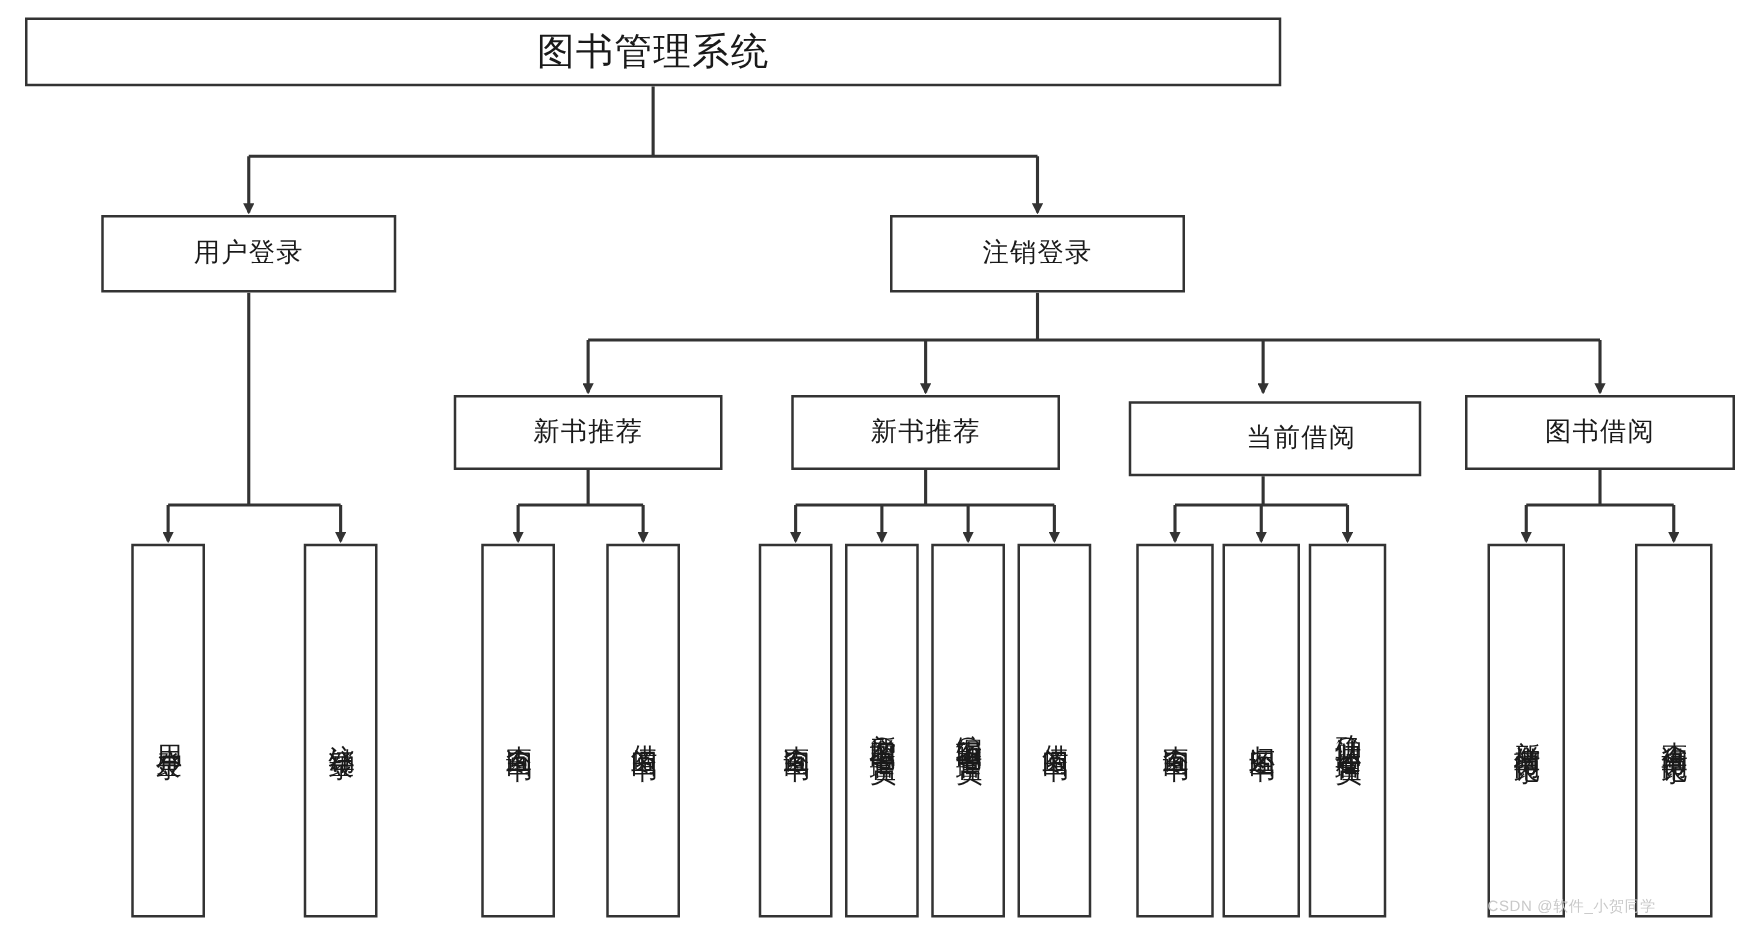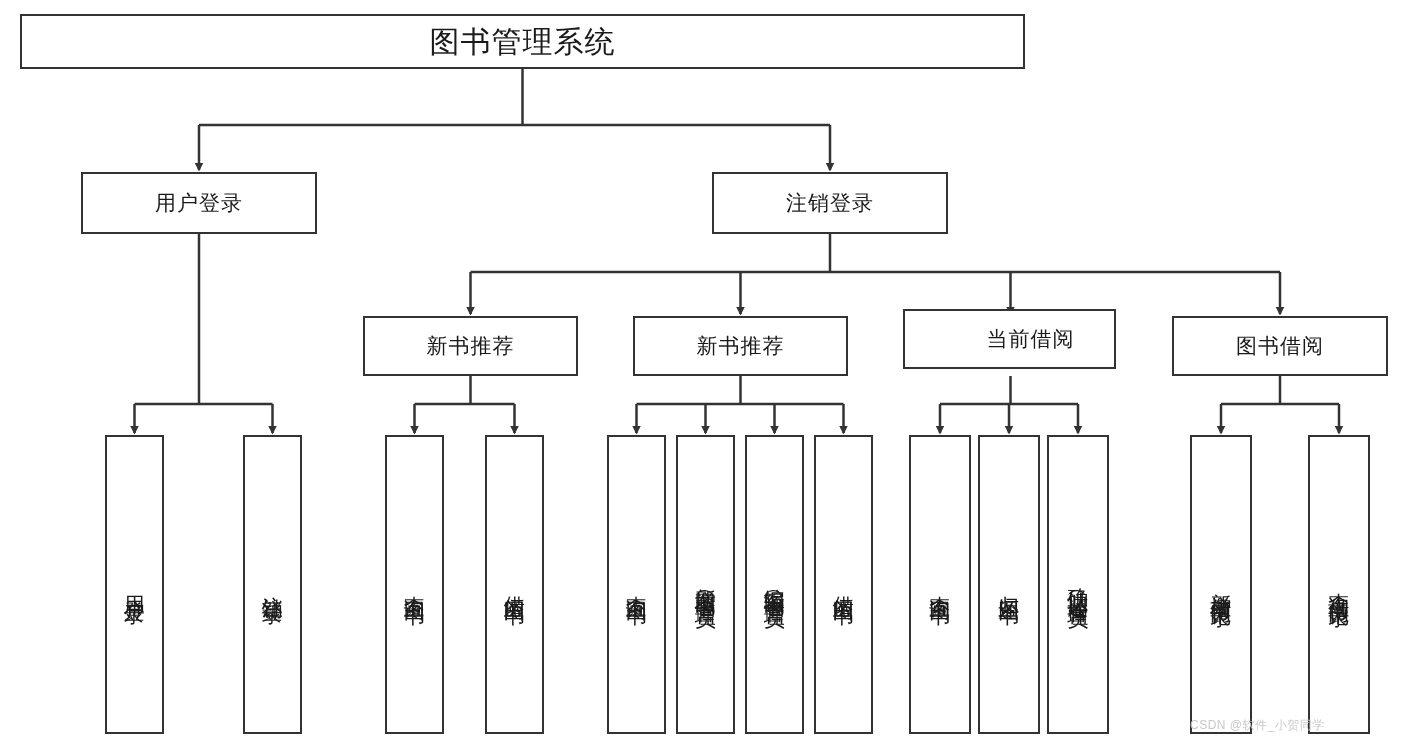--- a/index.html
+++ b/index.html
@@ -72,21 +72,21 @@
       </div>
       <div class="node lvl2 h-node" style="left: 712px; top: 172px; width: 236px; height: 62px; border-color: rgb(51, 51, 51); background: rgb(255, 255, 255); color: rgb(26, 26, 26);">
         <span class="lbl">注销登录</span>
       </div>
       <div class="node lvl3 h-node" style="left: 363px; top: 316px; width: 215px; height: 60px; border-color: rgb(51, 51, 51); background: rgb(255, 255, 255); color: rgb(26, 26, 26);">
         <span class="lbl">新书推荐</span>
       </div>
       <div class="node lvl3 h-node" style="left: 633px; top: 316px; width: 215px; height: 60px; border-color: rgb(51, 51, 51); background: rgb(255, 255, 255); color: rgb(26, 26, 26);">
         <span class="lbl">新书推荐</span>
       </div>
-      <div class="node lvl3 h-node" style="left: 903px; top: 309px; width: 213px; height: 60px; border-color: rgb(51, 51, 51); background: rgb(255, 255, 255); color: rgb(26, 26, 26); padding-left: 42px;">
+      <div class="node lvl3 h-node" style="left: 903px; top: 321px; width: 234px; height: 60px; border-color: rgb(51, 51, 51); background: rgb(255, 255, 255); color: rgb(26, 26, 26); padding-left: 42px;">
         <span class="lbl">当前借阅</span>
       </div>
       <div class="node lvl3 h-node" style="left: 1172px; top: 316px; width: 216px; height: 60px; border-color: rgb(51, 51, 51); background: rgb(255, 255, 255); color: rgb(26, 26, 26);">
         <span class="lbl">图书借阅</span>
       </div>
       <div class="node leaf v-node" style="left: 105px; top: 435px; width: 59px; height: 299px; border-color: rgb(51, 51, 51); background: rgb(255, 255, 255); color: rgb(26, 26, 26);">
         <span class="lbl">用户登录</span>
       </div>
       <div class="node leaf v-node" style="left: 243px; top: 435px; width: 59px; height: 299px; border-color: rgb(51, 51, 51); background: rgb(255, 255, 255); color: rgb(26, 26, 26);">
         <span class="lbl">注销登录</span>

